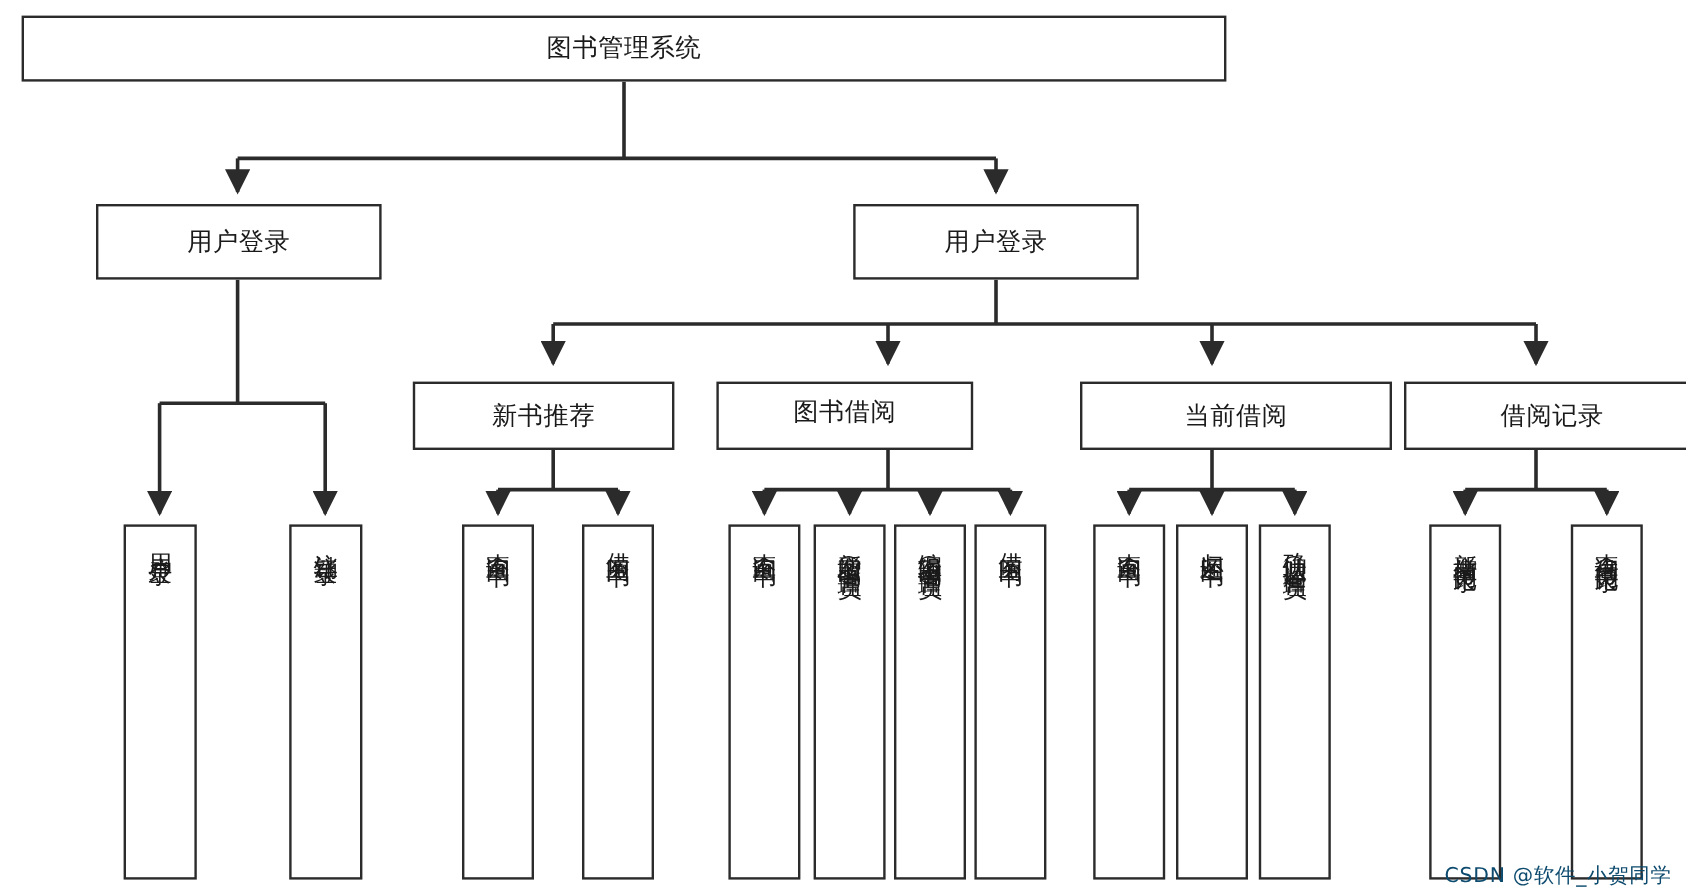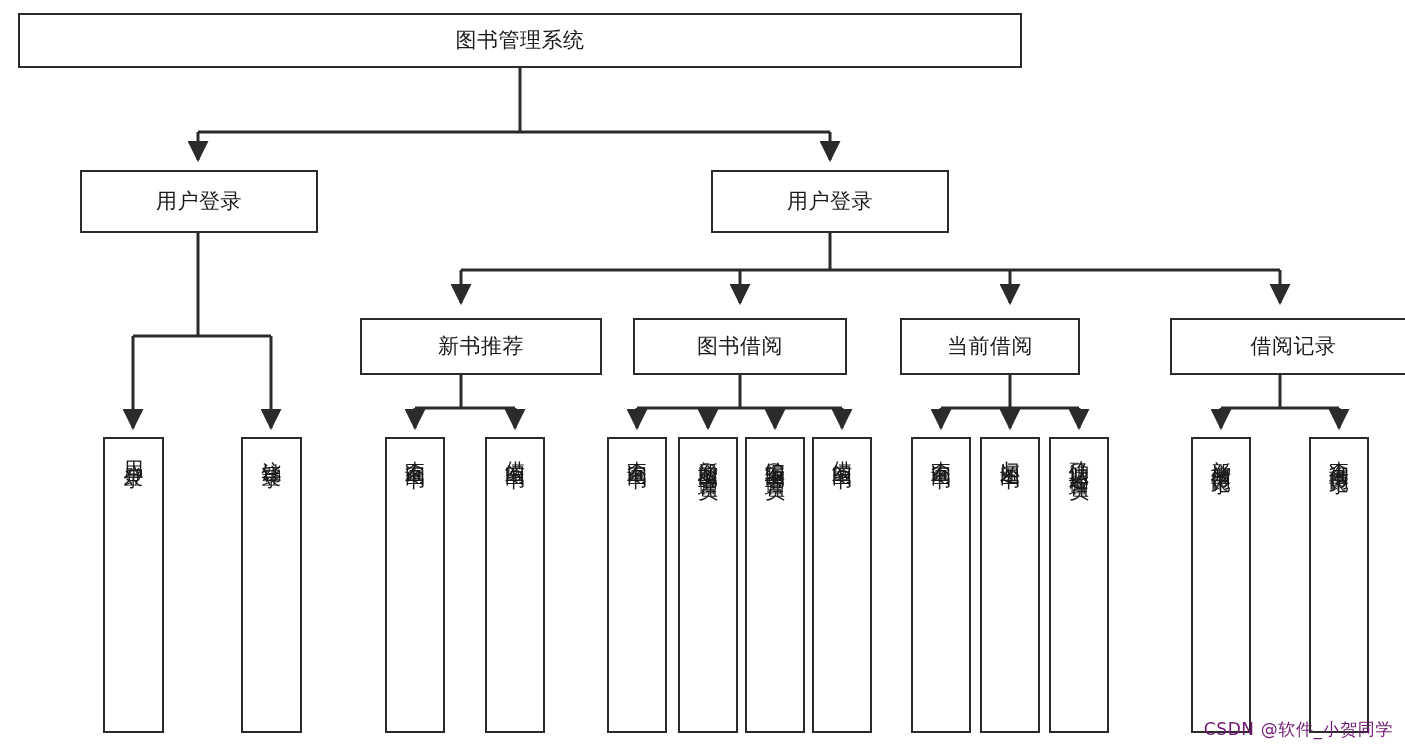--- a/index.html
+++ b/index.html
@@ -55,21 +55,21 @@
     padding-top: 0;
   }
   .node-box.vertical .node-label {
     margin-top: 6px;
   }
   .watermark {
     position: absolute;
     right: 12px;
     bottom: 6px;
     font-size: 17px;
-    color: #701a75;
+    color: #0c4a6e;
     letter-spacing: 0.6px;
     white-space: nowrap;
     pointer-events: none;
   }
 </style>
 </head>
 <body>
 
 <div id="canvas">
 
@@ -128,27 +128,27 @@
     <span class="node-label">图书管理系统</span>
   </div>
 
   <div class="node-box" style="left:80px; top:170px; width:238px; height:63px;">
     <span class="node-label">用户登录</span>
   </div>
   <div class="node-box" style="left:711px; top:170px; width:238px; height:63px;">
     <span class="node-label">用户登录</span>
   </div>
 
-  <div class="node-box" style="left:360px; top:318px; width:242px; height:57px;">
+  <div class="node-box" style="left:344px; top:318px; width:218px; height:57px;">
     <span class="node-label">新书推荐</span>
   </div>
-  <div class="node-box" style="left:633px; top:318px; width:214px; height:57px;">
+  <div class="node-box" style="left:597px; top:318px; width:214px; height:57px;font-family:Liberation Mono, monospace;">
     <span class="node-label">图书借阅</span>
   </div>
-  <div class="node-box" style="left:900px; top:318px; width:180px; height:57px;">
+  <div class="node-box" style="left:900px; top:318px; width:260px; height:57px;">
     <span class="node-label">当前借阅</span>
   </div>
   <div class="node-box" style="left:1170px; top:318px; width:247px; height:57px;">
     <span class="node-label">借阅记录</span>
   </div>
 
   <div class="node-box vertical" style="left:103px; top:437px; width:61px; height:296px;">
     <span class="node-label">用户登录</span>
   </div>
   <div class="node-box vertical" style="left:241px; top:437px; width:61px; height:296px;">

